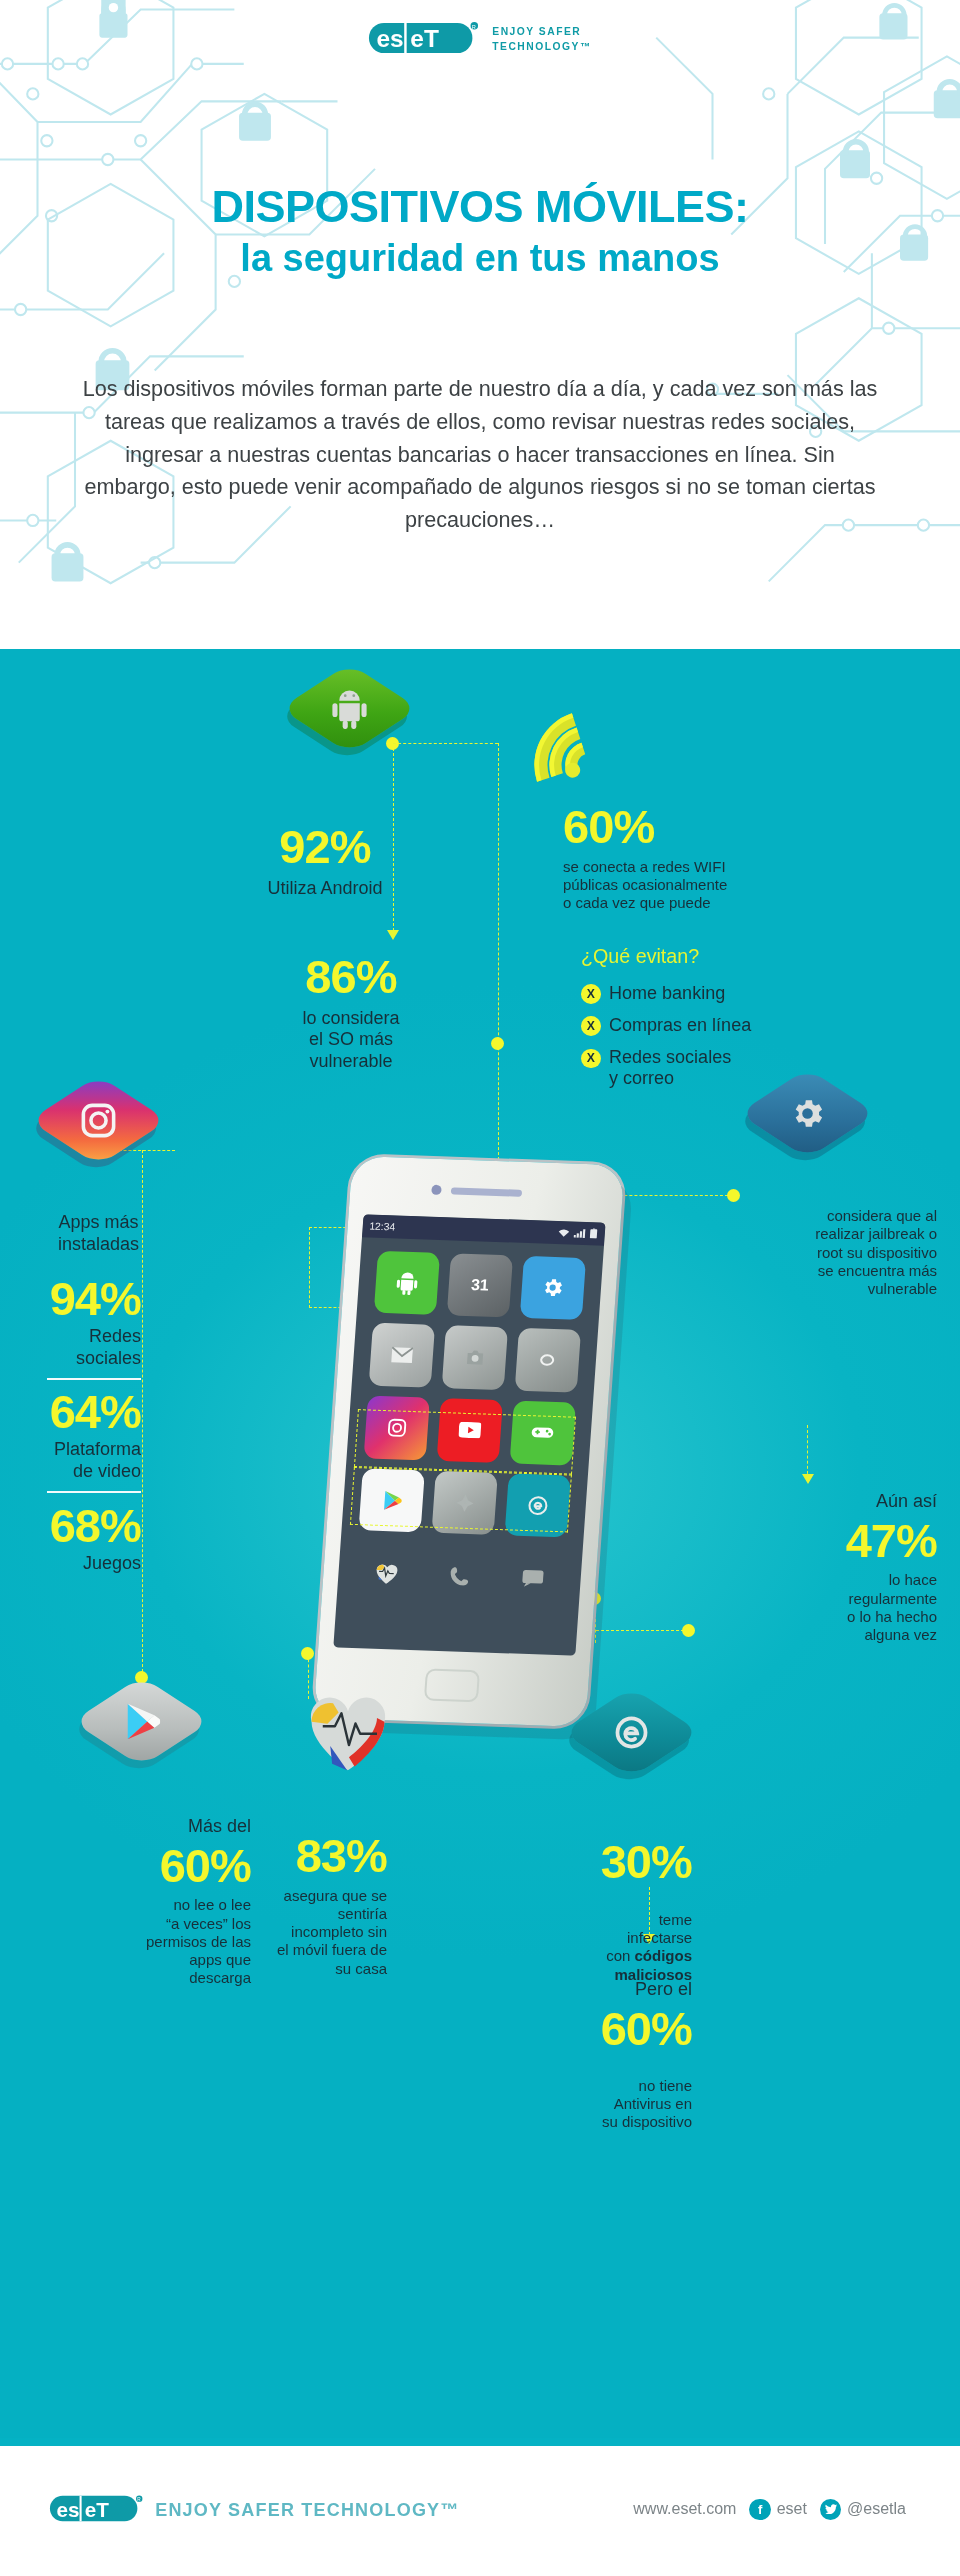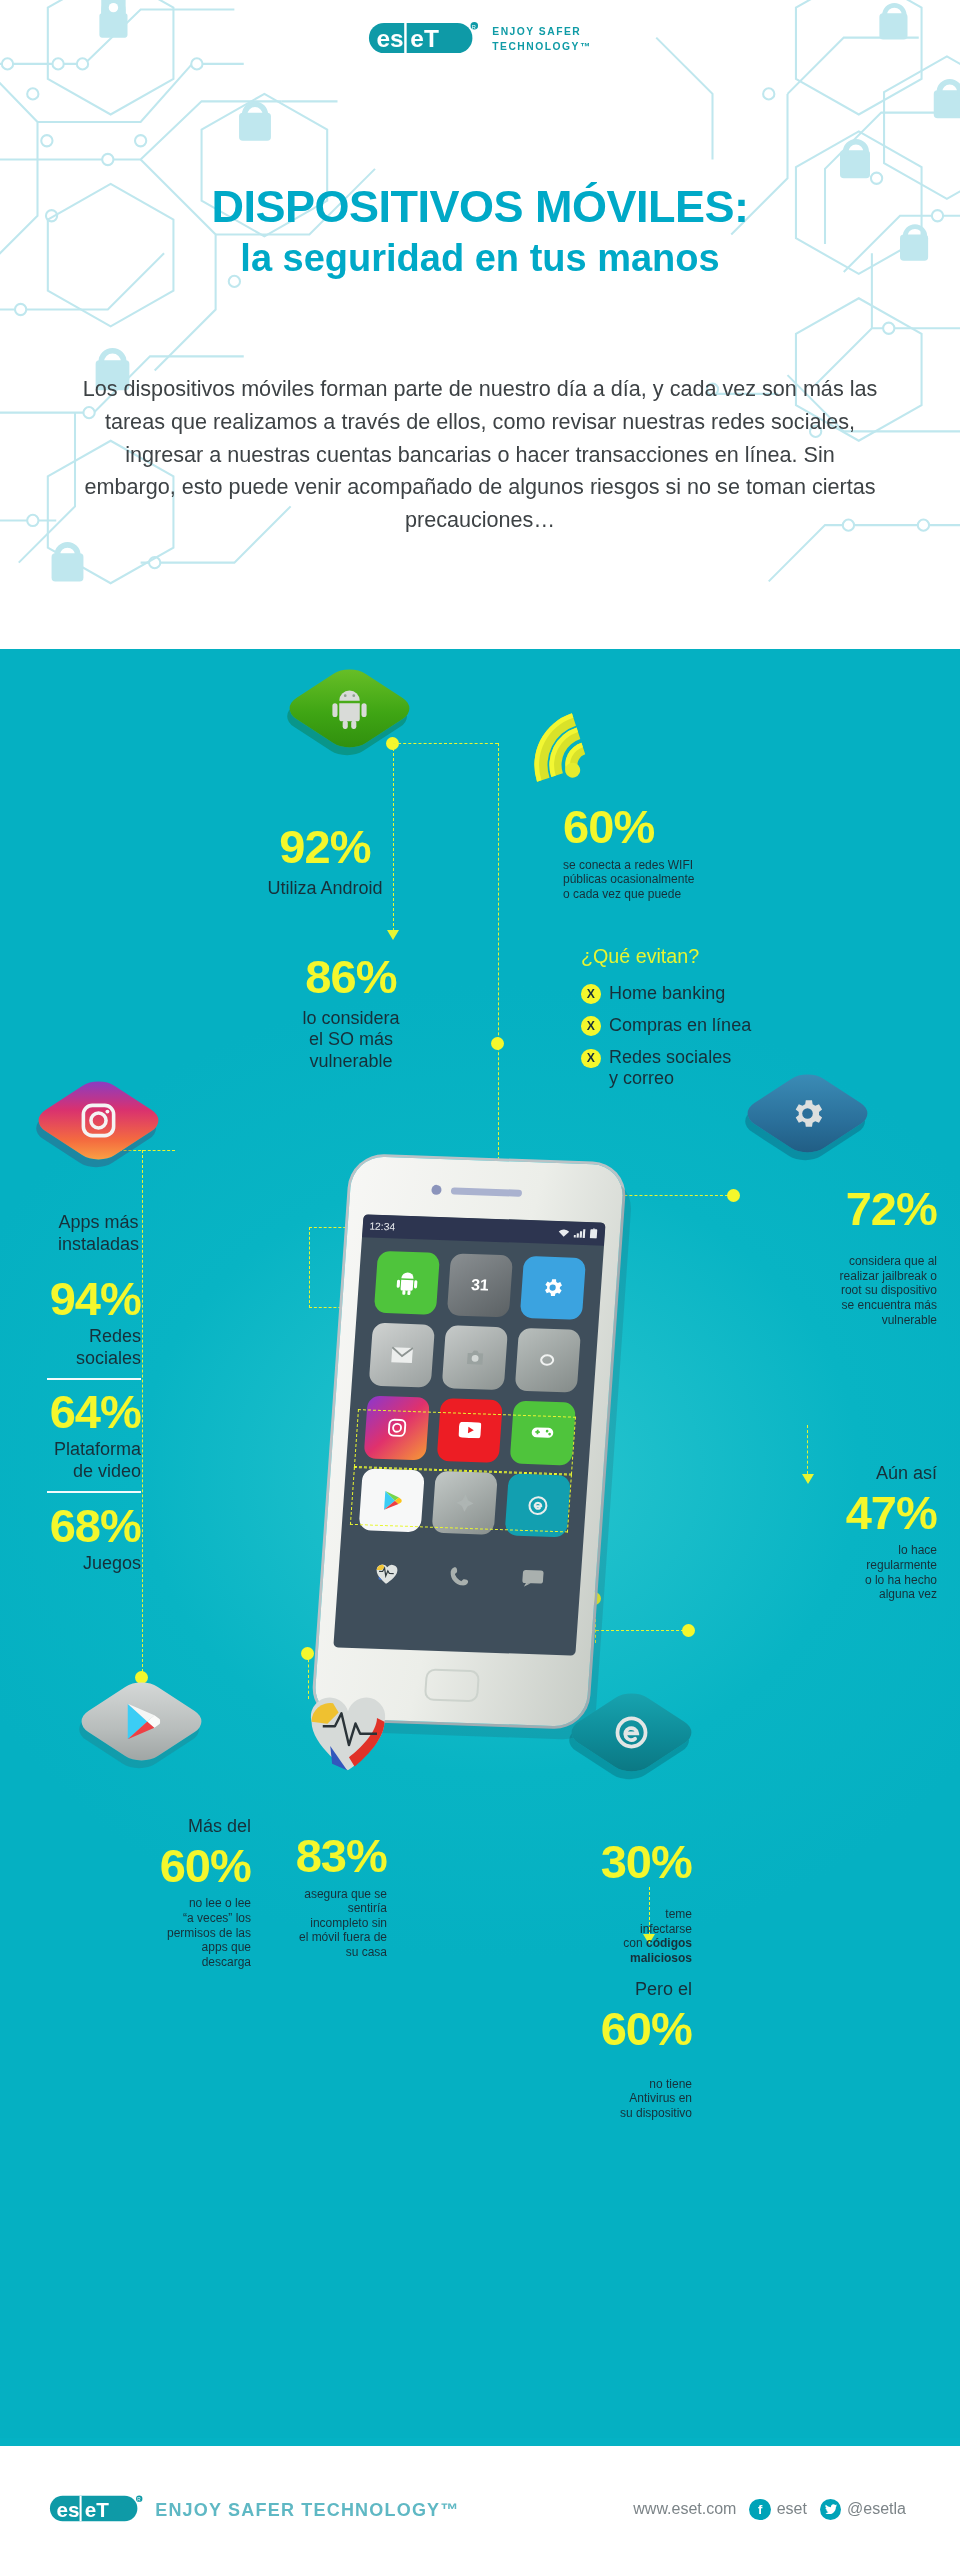--- a/index.html
+++ b/index.html
@@ -123,21 +123,21 @@
     letter-spacing: -0.9px;
   }
   .pct-xl { font-size: 47px; }
   .cap {
     color: #17303a;
     font-size: 18px;
     line-height: 1.22;
     font-weight: 400;
   }
   .cap b { font-weight: 700; }
-  .cap-sm { font-size: 12px; }
+  .cap-sm { font-size: 15px; }
   .ta-c { text-align: center; }
   .ta-r { text-align: right; }
   .ta-l { text-align: left; }
 
   .rule {
     height: 1.9px;
     background: #ffffff;
     opacity: .95;
     margin: 8.4px 0 8.4px auto;
   }
@@ -684,29 +684,28 @@
 
     <div class="iso" style="left:767px; top:424px; background:linear-gradient(135deg,#3d8fb9 0%,#2a6f9a 60%,#1f5a80 100%); box-shadow:5.6px 8.4px 0 rgba(20,60,90,.3);">
       <span class="iso-inner">
         <svg width="39" height="39" viewBox="0 0 24 24" fill="#dcdfde">
             <path d="M19.4 13a7.6 7.6 0 0 0 0-2l2-1.6-2-3.4-2.4 1a7.6 7.6 0 0 0-1.7-1l-.4-2.6h-4l-.4 2.6a7.6 7.6 0 0 0-1.7 1l-2.4-1-2 3.4 2 1.6a7.6 7.6 0 0 0 0 2l-2 1.6 2 3.4 2.4-1a7.6 7.6 0 0 0 1.7 1l.4 2.6h4l.4-2.6a7.6 7.6 0 0 0 1.7-1l2.4 1 2-3.4z"></path>
             <circle cx="12" cy="12" r="3.4" fill="#2a6f9a"></circle>
           </svg>
       </span>
     </div>
     <div class="stat ta-r" style="left:656px; top:536px; width:281px;">
-      <div class="pct pct-xl">72%</div>
       <div class="cap cap-sm" style="margin-top:22px; white-space:pre-line;">considera que al
 realizar jailbreak o
 root su dispositivo
 se encuentra más
 vulnerable</div>
     </div>
 
-    <div class="stat ta-r" style="left:656px; top:814px; width:281px;">
+    <div class="stat ta-r" style="left:656px; top:842px; width:281px;">
       <div class="cap">Aún así</div>
       <div class="pct pct-xl" style="margin-top:3.8px;">47%</div>
       <div class="cap cap-sm" style="margin-top:7.5px; white-space:pre-line;">lo hace
 regularmente
 o lo ha hecho
 alguna vez</div>
     </div>
 
     <div class="iso" style="left:101px; top:1032px; background:linear-gradient(135deg,#d8dbda 0%,#b7bcbb 60%,#9ba1a0 100%); box-shadow:5.6px 8.4px 0 rgba(60,80,90,.22);">
       <span class="iso-inner">

